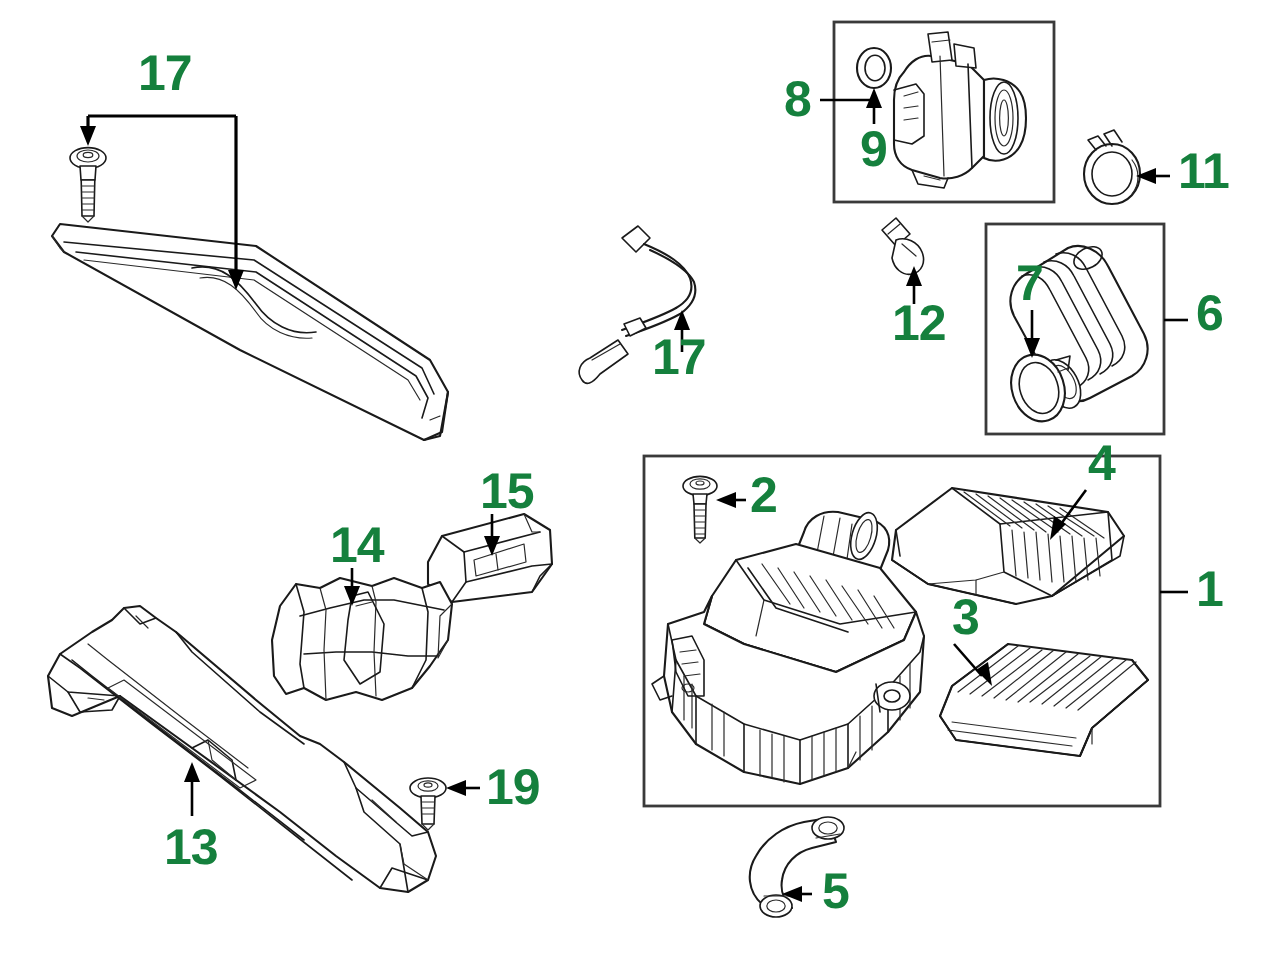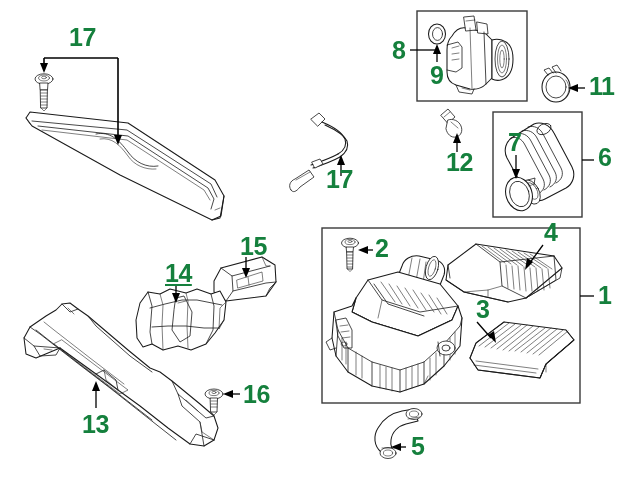--- a/index.html
+++ b/index.html
@@ -393,18 +393,18 @@
   <div class="callout-label" style="left:544px; top:220px;">4</div>
   <div class="callout-label" style="left:411px; top:434px;">5</div>
   <div class="callout-label" style="left:598px; top:145px;">6</div>
   <div class="callout-label" style="left:508px; top:130px;">7</div>
   <div class="callout-label" style="left:392px; top:38px;">8</div>
   <div class="callout-label" style="left:430px; top:63px;">9</div>
   <div class="callout-label" style="left:446px; top:150px;">12</div>
   <div class="callout-label" style="left:589px; top:74px;">11</div>
   <div class="callout-label" style="left:326px; top:167px;">17</div>
   <div class="callout-label" style="left:82px;  top:412px;text-align:center;">13</div>
-  <div class="callout-label" style="left:165px; top:261px;text-decoration:underline;">14</div>
+  <div class="callout-label" style="left:165px; top:261px;">14</div>
   <div class="callout-label" style="left:240px; top:234px;">15</div>
-  <div class="callout-label" style="left:243px; top:382px;">16</div>
+  <div class="callout-label" style="left:243px; top:382px;">19</div>
   <div class="callout-label" style="left:69px;  top:25px;">17</div>
 
 </div>
 
 </body></html>

